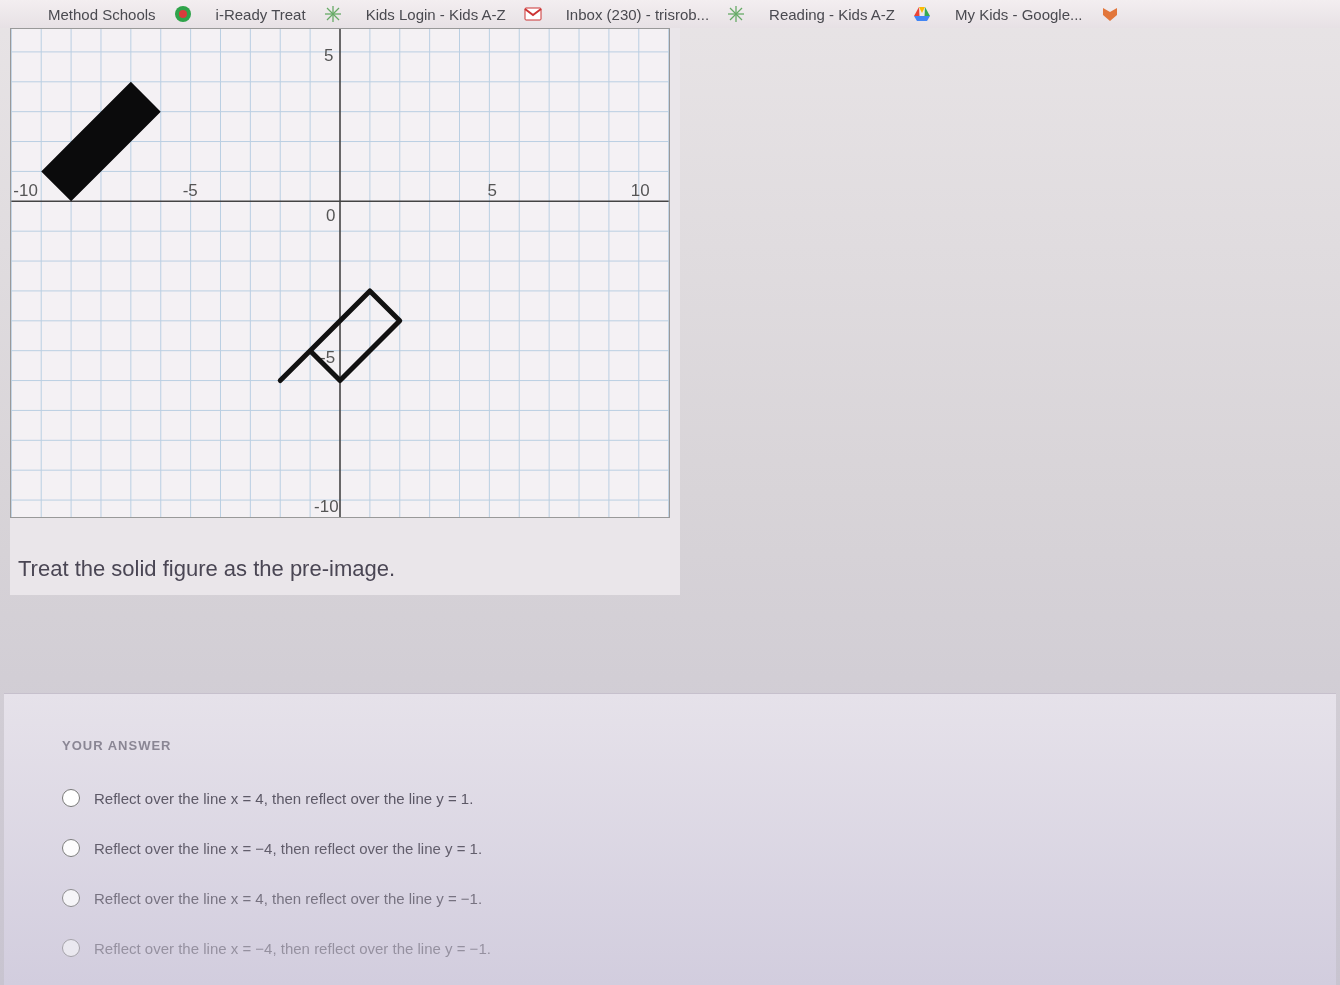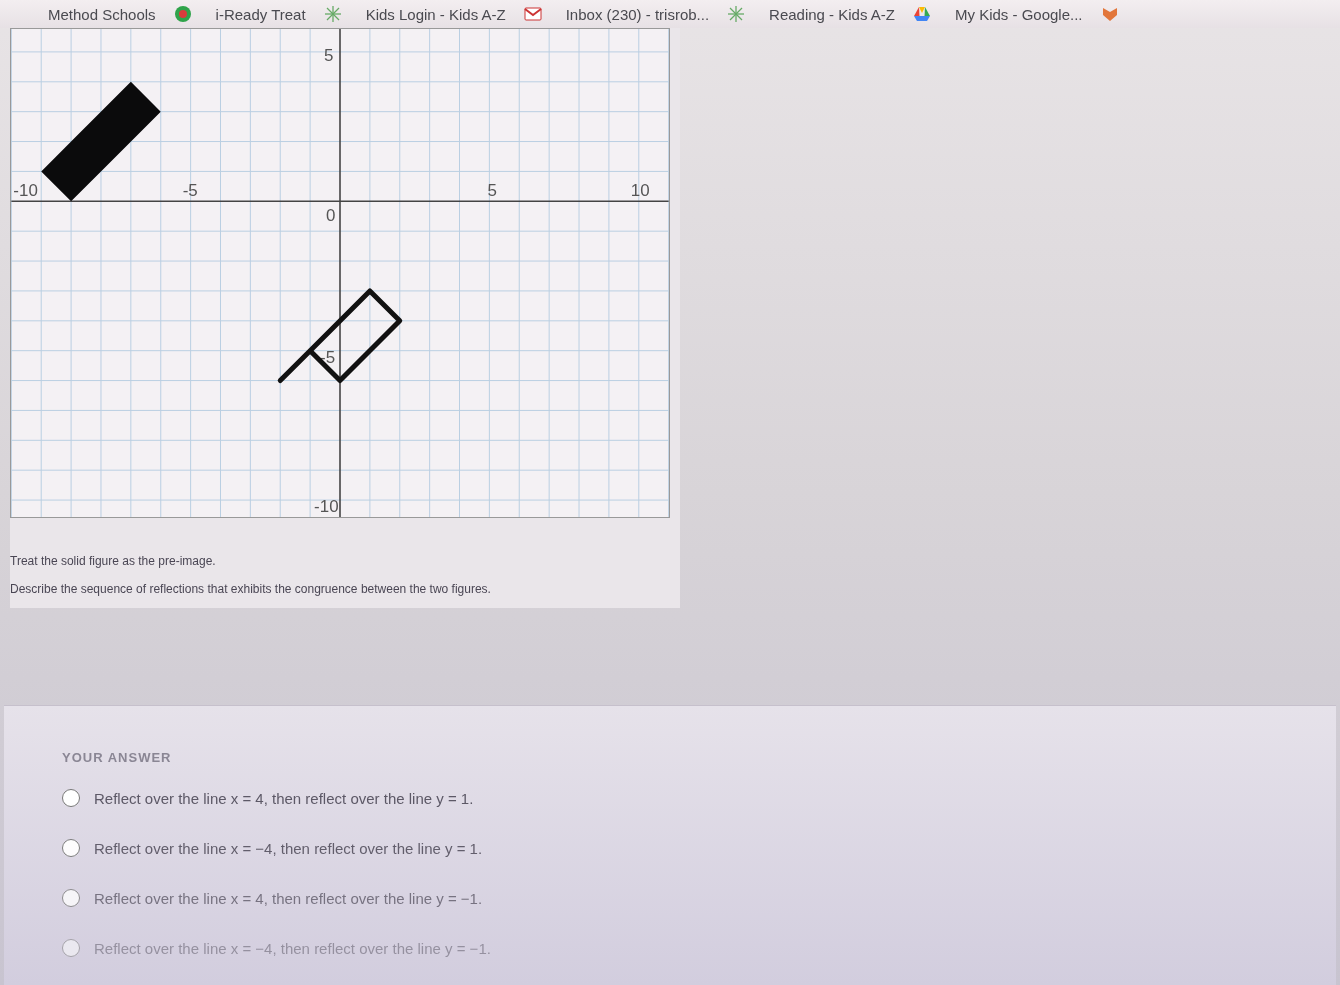--- a/index.html
+++ b/index.html
@@ -25,31 +25,31 @@
   .panel {
     position: absolute; left: 10px; top: 28px; width: 670px;
     background: #eae6ea;
   }
   .graph-wrap {
     position: relative; width: 660px; height: 490px; background: #f4f1f4;
     border: 1px solid #999;
   }
   svg.grid { position: absolute; left: 0; top: 0; width: 100%; height: 100%; }
   .axis-label { font-size: 17px; fill: #555; font-family: Arial, sans-serif; }
-  .question { margin-top: 34px; font-size: 12px; color: #4a4654; line-height: 1.5; }
+  .question { margin-top: 34px; font-size: 22px; color: #4a4654; line-height: 1.5; margin-left: 8px; }
   .question p { margin-bottom: 10px; }
 
   
   .answer-card {
     position: absolute; left: 4px; bottom: 0; width: 1332px;
     background: linear-gradient(180deg, #e6e2ea, #d2cdde);
     border-top: 1px solid #c6c0cc;
     padding: 44px 58px 20px 58px;
   }
-  .ya-label { font-size: 13px; letter-spacing: 1px; color: #8a8694; font-weight: 600; margin-bottom: 24px; }
+  .ya-label { font-size: 13px; letter-spacing: 1px; color: #8a8694; font-weight: 600; margin-bottom: 36px; }
   .opt { display: flex; align-items: flex-end; gap: 14px; margin-bottom: 32px; font-size: 15px; color: #5c5866; }
   .opt input[type=radio]{ width:18px; height:18px; accent-color:#888; }
   .opt:nth-of-type(2){ opacity:.95; }
   .opt:nth-of-type(3){ opacity:.78; }
   .opt:nth-of-type(4){ opacity:.52; }
 
   .url-overlay{
     position:absolute; left:0; bottom:2px; font-size:16px; color:#6d80b0;
     pointer-events:none;
   }
@@ -191,21 +191,20 @@
       <text class="axis-label" x="622" y="168">10</text>
 
       <polygon points="30,143 60,173 90,143 150,83 120,53 60,113" fill="#0b0b0c"></polygon>
 
       <polygon points="270,353 300,323 330,353 390,293 360,263 300,323" fill="none" stroke="#111" stroke-width="5" stroke-linejoin="round"></polygon>
     </svg>
   </div>
 
   <div class="question">
     <p>Treat the solid figure as the pre-image.</p>
-    <p>Describe the sequence of reflections that exhibits the congruence between the two figures.</p>
   </div>
 </div>
 
 <div class="answer-card">
   <div class="ya-label">YOUR ANSWER</div>
 
   <label class="opt">
     <input type="radio" name="ans" style="">
     <span>Reflect over the line x = 4, then reflect over the line y = 1.</span>
   </label>

